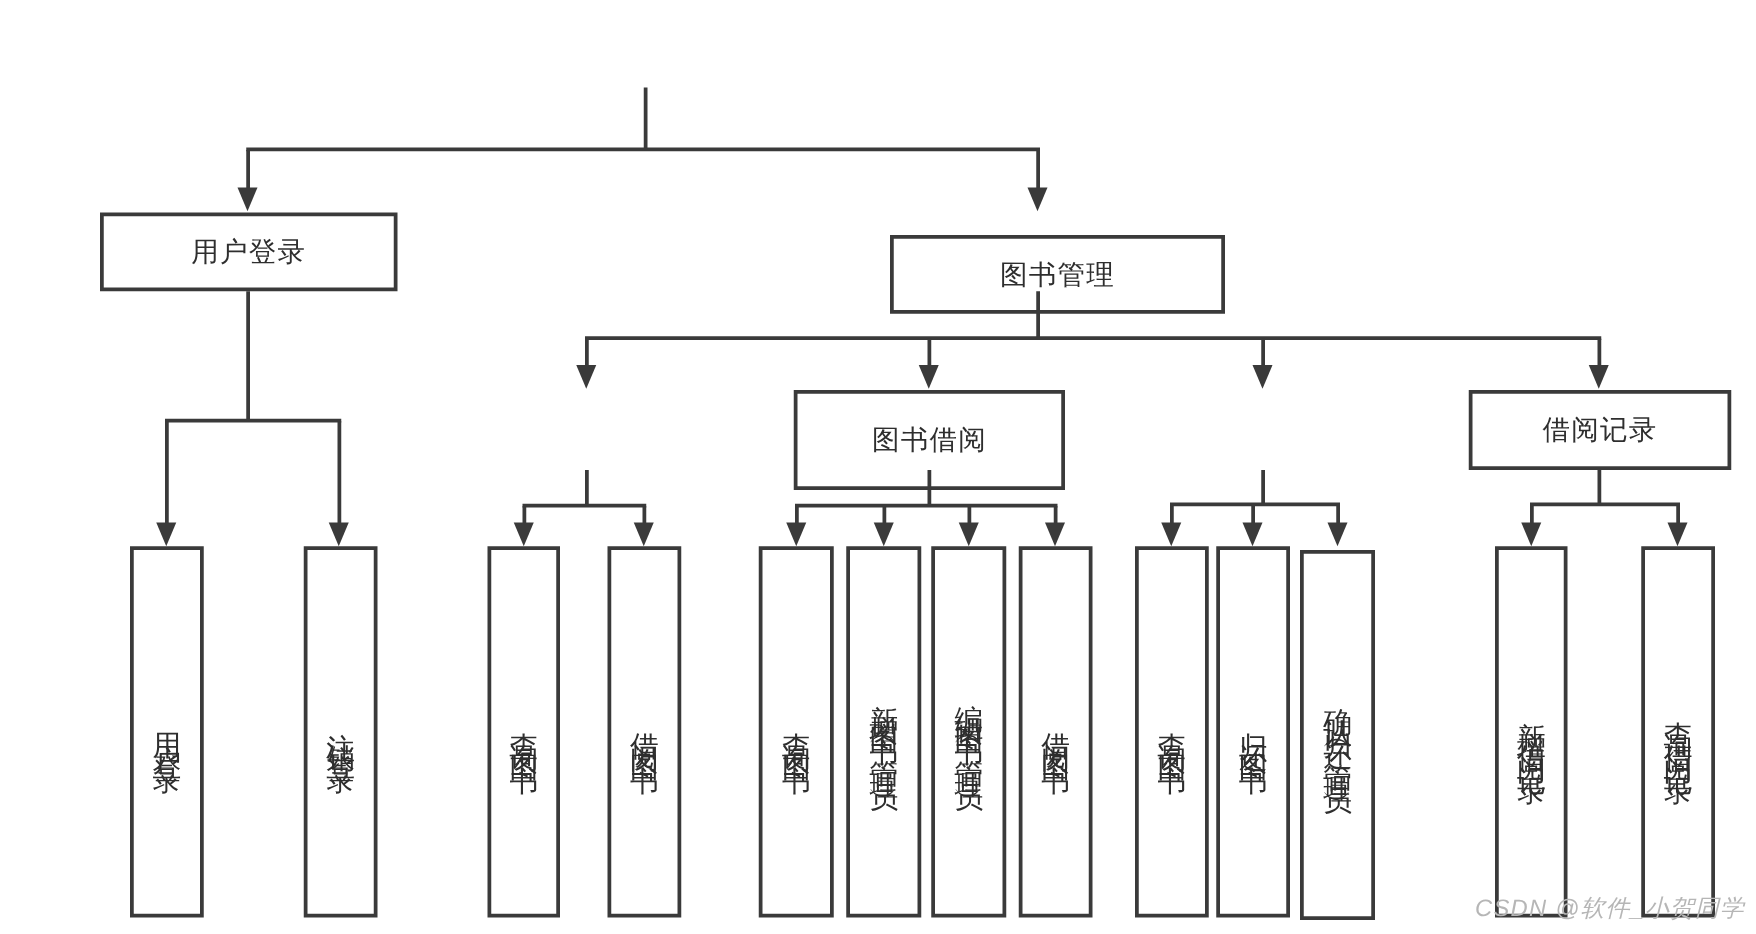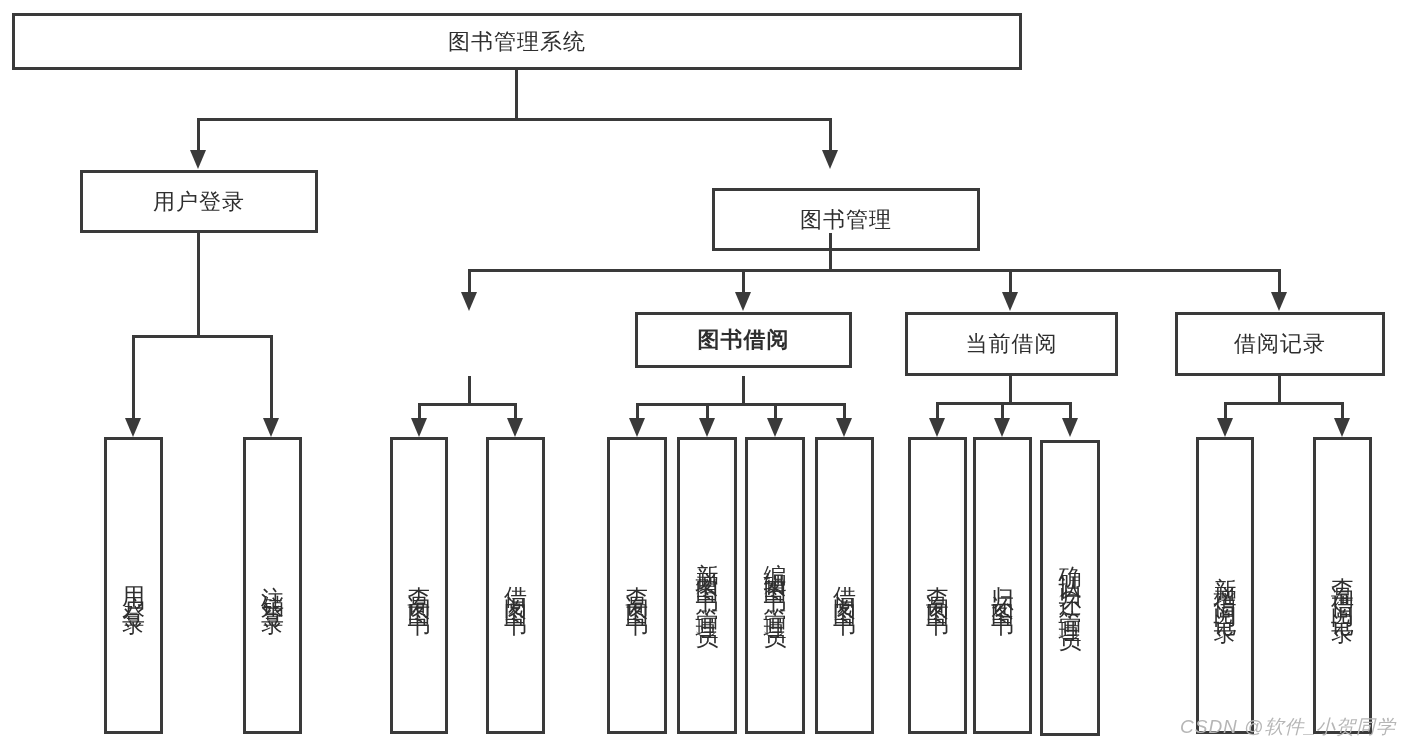--- a/index.html
+++ b/index.html
@@ -70,23 +70,20 @@
     letter-spacing: 1px;
     white-space: nowrap;
     font-style: italic;
   }
 </style>
 </head>
 <body>
 
 <div class="canvas">
 
-  <div class="hbox" style="left:12px; top:13px; width:1010px; height:57px;">
-    <span>图书管理系统</span>
-  </div>
 
   <div class="line" style="left:515px; top:70px; width:3px; height:50px;"></div>
   <div class="line" style="left:197px; top:118px; width:635px; height:3px;"></div>
   <div class="line" style="left:197px; top:120px; width:3px; height:32px;"></div>
   <div class="line" style="left:829px; top:120px; width:3px; height:32px;"></div>
   <div class="arrow" style="left:190px; top:150px;"></div>
   <div class="arrow" style="left:822px; top:150px;"></div>
 
   <div class="hbox" style="left:80px; top:170px; width:238px; height:63px;">
     <span>用户登录</span>
@@ -113,25 +110,22 @@
   <div class="line" style="left:468px; top:269px; width:813px; height:3px;"></div>
   <div class="line" style="left:468px; top:271px; width:3px; height:23px;"></div>
   <div class="line" style="left:742px; top:271px; width:3px; height:23px;"></div>
   <div class="line" style="left:1009px; top:271px; width:3px; height:23px;"></div>
   <div class="line" style="left:1278px; top:271px; width:3px; height:23px;"></div>
   <div class="arrow" style="left:461px; top:292px;"></div>
   <div class="arrow" style="left:735px; top:292px;"></div>
   <div class="arrow" style="left:1002px; top:292px;"></div>
   <div class="arrow" style="left:1271px; top:292px;"></div>
 
-  <div class="hbox" style="left:635px; top:312px; width:217px; height:56px;font-weight:bold;">
+  <div class="hbox" style="left:635px; top:312px; width:217px; height:80px;">
     <span>图书借阅</span>
-  </div>
-  <div class="hbox" style="left:905px; top:312px; width:213px; height:64px;">
-    <span>当前借阅</span>
   </div>
   <div class="hbox" style="left:1175px; top:312px; width:210px; height:64px;">
     <span>借阅记录</span>
   </div>
 
   <div class="line" style="left:468px; top:376px; width:3px; height:29px;"></div>
   <div class="line" style="left:418px; top:403px; width:99px; height:3px;"></div>
   <div class="line" style="left:418px; top:405px; width:3px; height:16px;"></div>
   <div class="line" style="left:514px; top:405px; width:3px; height:16px;"></div>
   <div class="arrow" style="left:411px; top:418px;"></div>

